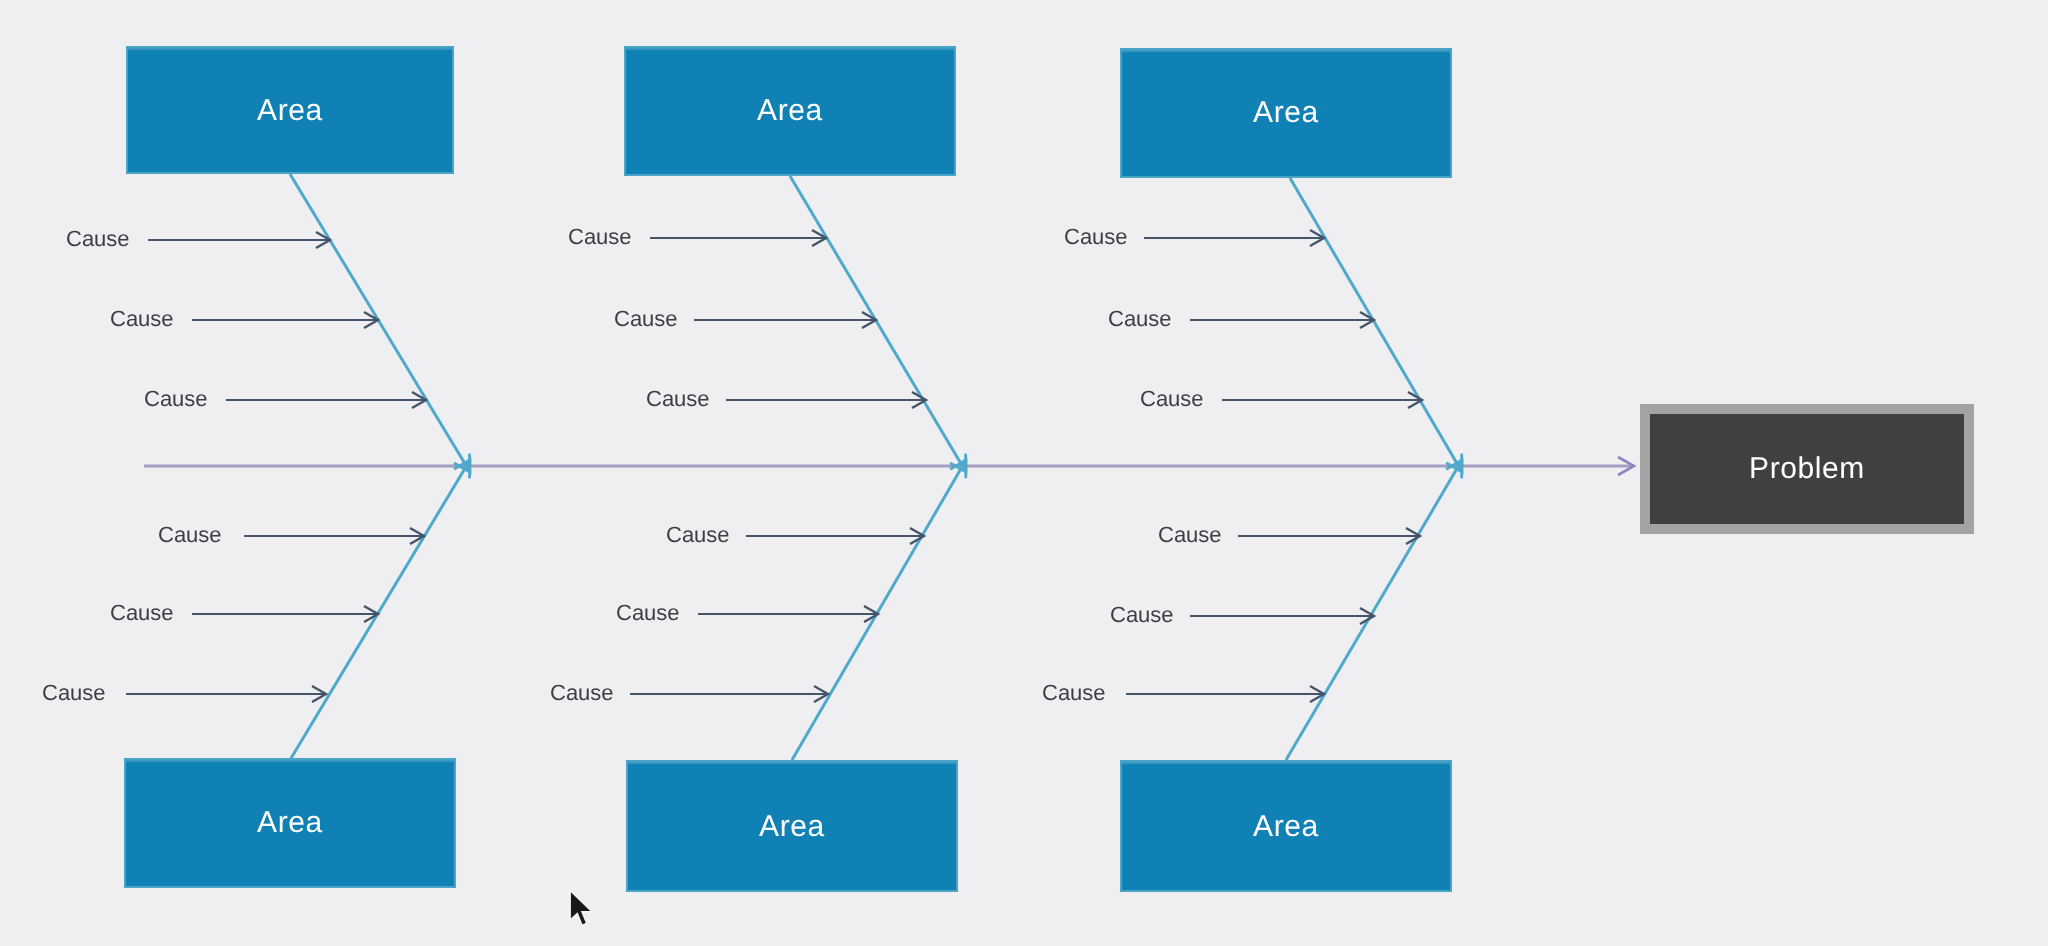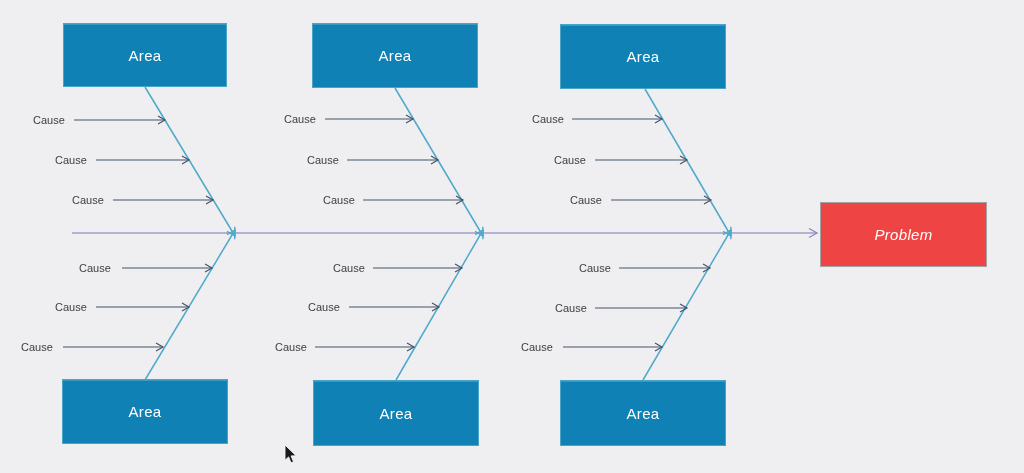--- a/index.html
+++ b/index.html
@@ -27,23 +27,22 @@
     font-size: 15px;
     box-sizing: border-box;
     letter-spacing: 0.3px;
   }
   .area {
     background: #0f81b5;
     border: 1px solid #4aa4c8;
     box-shadow: inset 0 1px 0 rgba(255,255,255,0.18);
   }
   .problem {
-    background: #ef4444;
-    border: 1px solid #a3a3a3;
-    font-style: italic;
+    background: #404040;
+    border: 5px solid #a3a3a3;
   }
   .cause {
     position: absolute;
     transform: translateY(-52%);
     font-size: 11px;
     color: #3b3e42;
     white-space: nowrap;
   }
   .cursor {
     position: absolute;

